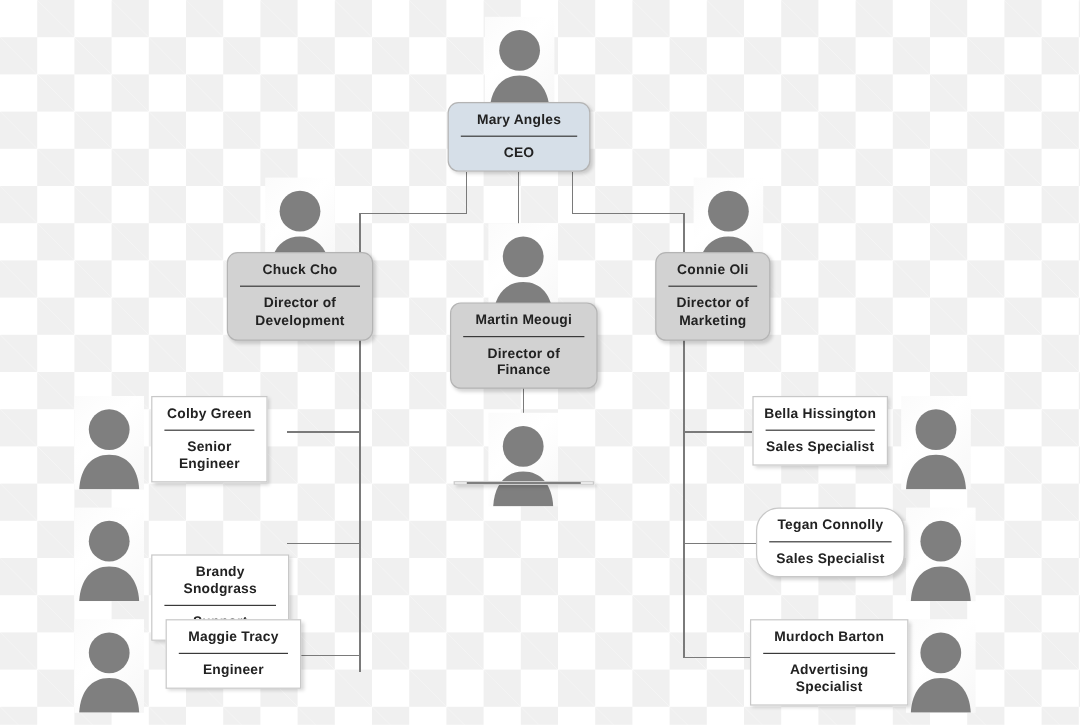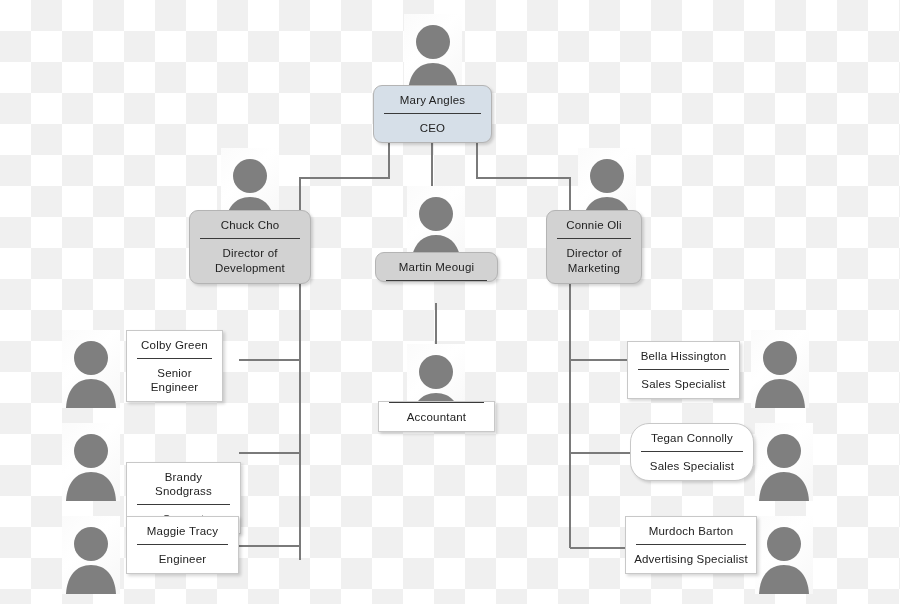--- a/index.html
+++ b/index.html
@@ -49,20 +49,21 @@
 
   
   .node {
     position: absolute;
     box-sizing: border-box;
     background: #ffffff;
     border: 1px solid #c8c8c8;
     box-shadow: 2px 2px 3px rgba(0,0,0,0.16);
     text-align: center;
     color: #222222;
+    font-weight: bold;
   }
   .node .nm {
     display: block;
     padding: 7px 8px 6px 8px;
     font-size: 11.5px;
     line-height: 14px;
     letter-spacing: .2px;
   }
   .node .rule {
     height: 0;
@@ -199,52 +200,52 @@
 
   <div class="node rounded fill-gray two-line" style="left:189px; top:210px; width:122px;">
     <span class="nm">Chuck Cho</span>
     <div class="rule"></div>
     <span class="tt">Director of Development</span>
   </div>
 
   <div class="node rounded fill-gray" style="left:375px; top:252px; width:123px;">
     <span class="nm">Martin Meougi</span>
     <div class="rule"></div>
+    <span class="tt">Director of Finance</span>
   </div>
 
   <div class="node rounded fill-gray two-line" style="left:546px; top:210px; width:96px;">
     <span class="nm">Connie Oli</span>
     <div class="rule"></div>
     <span class="tt">Director of Marketing</span>
   </div>
 
   <div class="node" style="left:126px; top:330px; width:97px;">
     <span class="nm">Colby Green</span>
     <div class="rule"></div>
     <span class="tt">Senior Engineer</span>
   </div>
 
   <div class="node" style="left:126px; top:423px; width:115px;margin-top:39px;">
     <span class="nm">Brandy Snodgrass</span>
     <div class="rule"></div>
     <span class="tt">Support</span>
   </div>
 
-  <div class="node" style="left:126px; top:516px; width:113px;">
+  <div class="node" style="left:138px; top:516px; width:113px;">
     <span class="nm">Maggie Tracy</span>
     <div class="rule"></div>
     <span class="tt">Engineer</span>
   </div>
 
   <div class="node" style="left:378px; top:401px; width:117px;">
     <div class="rule"></div>
-    <span class="tt">Accountant</span>
-  </div>
-
-  <div class="node" style="left:627px; top:330px; width:113px;margin-top:11px;">
+  </div>
+
+  <div class="node" style="left:627px; top:330px; width:113px;">
     <span class="nm">Bella Hissington</span>
     <div class="rule"></div>
     <span class="tt">Sales Specialist</span>
   </div>
 
   <div class="node" style="left:630px; top:423px; width:124px;border-radius:19px;">
     <span class="nm">Tegan Connolly</span>
     <div class="rule"></div>
     <span class="tt">Sales Specialist</span>
   </div>

